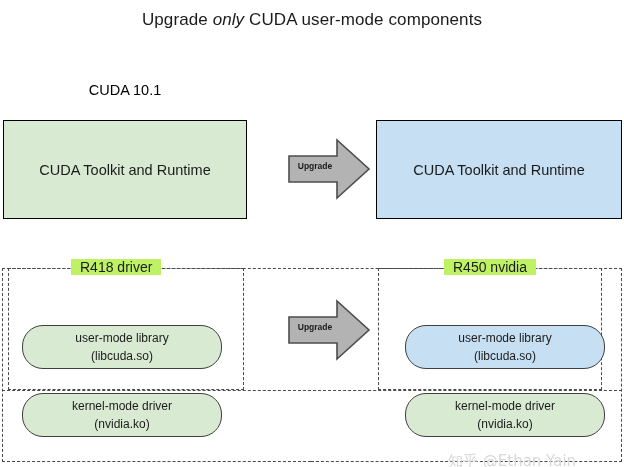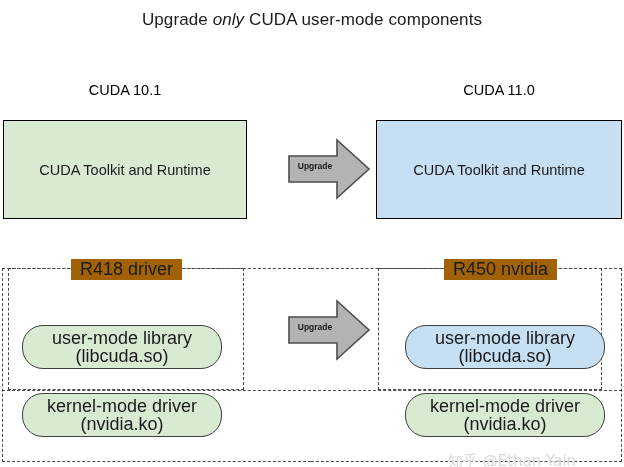--- a/index.html
+++ b/index.html
@@ -120,40 +120,40 @@
     left: 2px; top: 390px;
     width: 620px; height: 72px;
     border-top: 1px dashed #4a4a4a;
     border-left: none; border-right: none; border-bottom: none;
   }
 
   
   .band-label {
     position: absolute;
     top: -10px;
-    background: #a16207;
+    background: #bef264;
     padding: 0 9px;
-    font-size: 18px;
+    font-size: 14px;
     color: #1b1b1b;
     white-space: nowrap;
   }
   #driver-left  .band-label { left: 62px; }
   #driver-right .band-label { left: 65px; }
 
   
   .rbox {
     position: absolute;
     box-sizing: border-box;
     border: 1px solid #3f3f3f;
     border-radius: 21px;
     display: flex;
     flex-direction: column;
     align-items: center;
     justify-content: center;
-    font-size: 18px;
+    font-size: 12px;
     line-height: 18px;
     color: #1b1b1b;
     text-align: center;
   }
   #umlib-left {
     left: 22px; top: 325px;
     width: 200px; height: 44px;
     background: #d9ead3;
   }
   #umlib-right {
@@ -187,21 +187,20 @@
 </head>
 <body>
 
 <div id="canvas">
 
   <div class="title">
     <span>Upgrade </span><span class="em">only</span><span> CUDA user-mode components</span>
   </div>
 
   <div class="col-header" id="hdr-left">CUDA 10.1</div>
-  <div class="col-header" id="hdr-right">CUDA 11.0</div>
 
   <div class="bigbox" id="toolkit-left">
     <span>CUDA Toolkit and Runtime</span>
   </div>
   <div class="bigbox" id="toolkit-right">
     <span>CUDA Toolkit and Runtime</span>
   </div>
 
   <div class="arrow-wrap" id="arrow-top">
     <svg viewBox="0 0 84 62" xmlns="http://www.w3.org/2000/svg">

